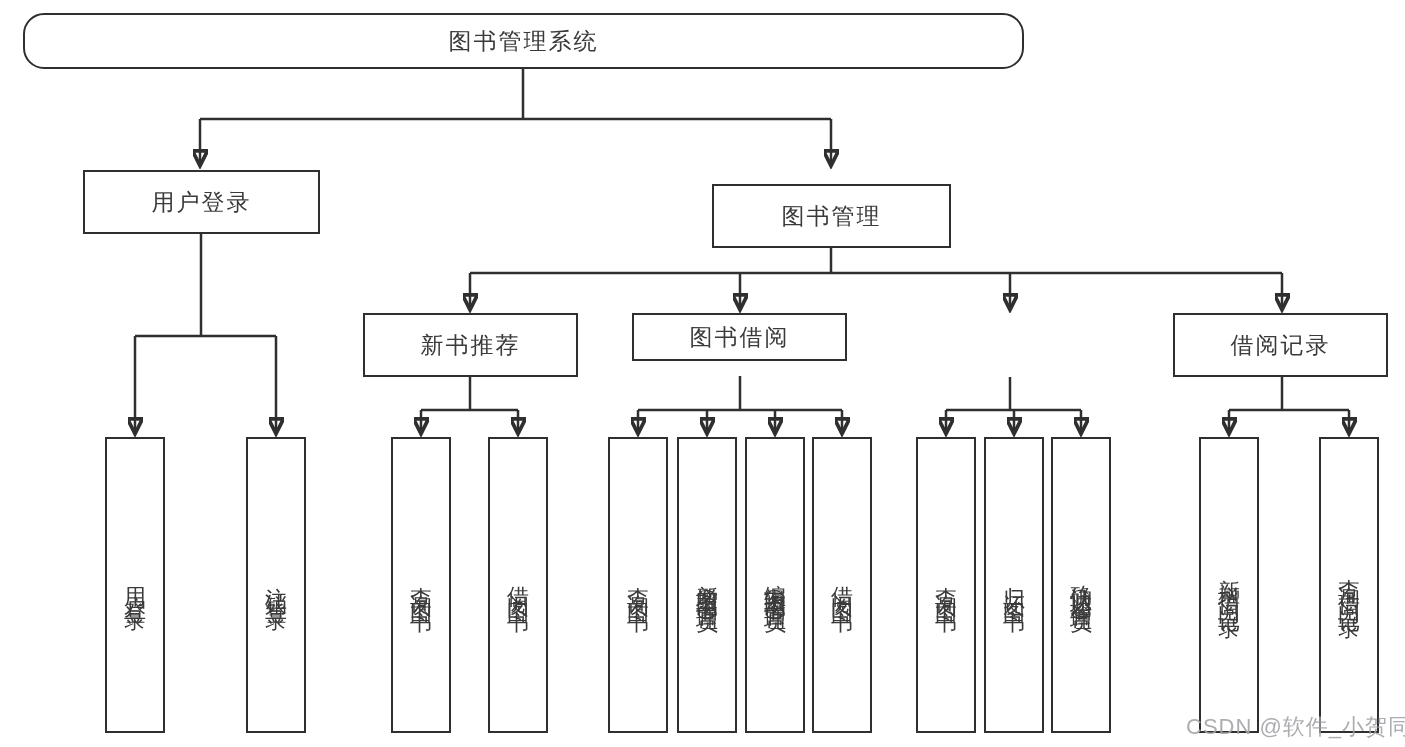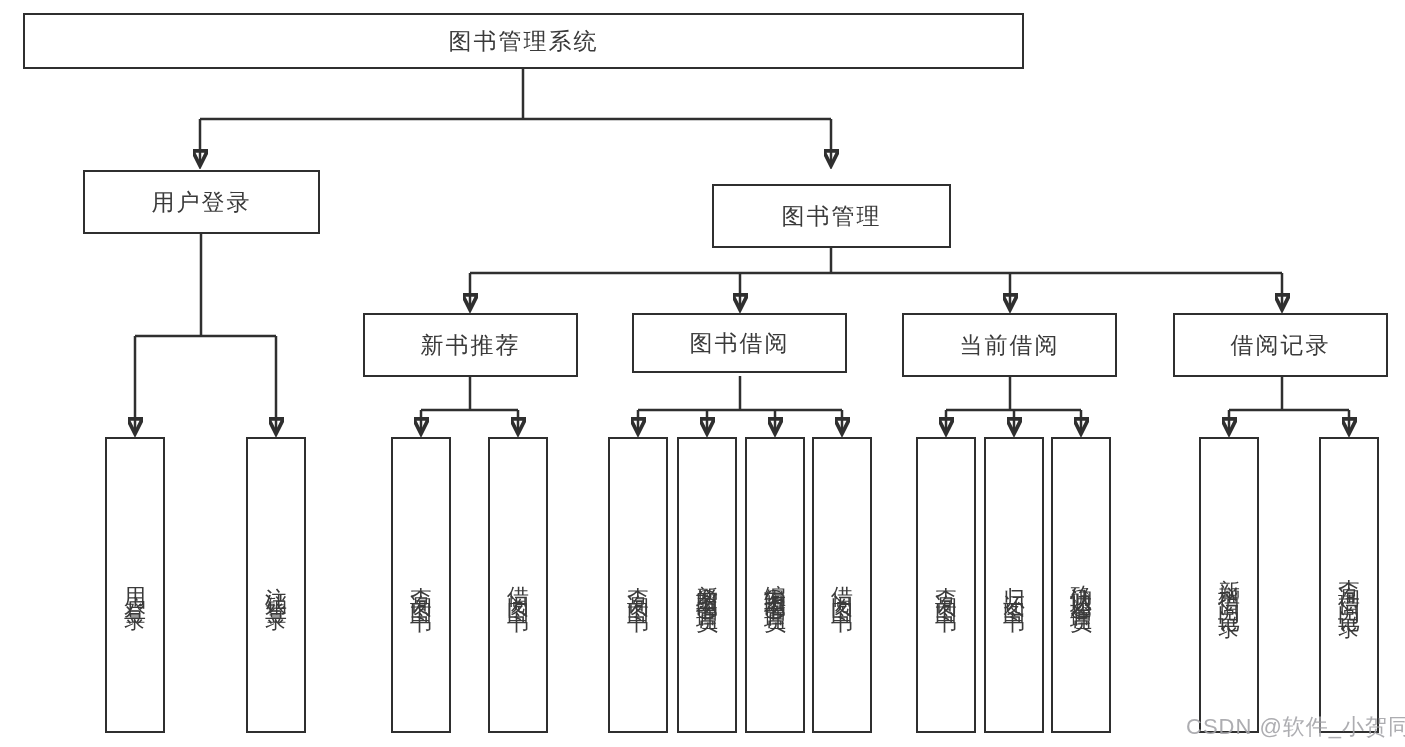--- a/index.html
+++ b/index.html
@@ -103,28 +103,27 @@
     <path d="M707 410 V433" marker-end="url(#arrow)"></path>
     <path d="M775 410 V433" marker-end="url(#arrow)"></path>
     <path d="M842 410 V433" marker-end="url(#arrow)"></path>
     <path d="M946 410 V433" marker-end="url(#arrow)"></path>
     <path d="M1014 410 V433" marker-end="url(#arrow)"></path>
     <path d="M1081 410 V433" marker-end="url(#arrow)"></path>
     <path d="M1229 410 V433" marker-end="url(#arrow)"></path>
     <path d="M1349 410 V433" marker-end="url(#arrow)"></path>
   </svg>
 
-  <div class="node" style="left:23px; top:13px; width:1001px; height:56px;">图书管理系统</div>
+  <div class="node" style="left:23px; top:13px; width:1001px; height:56px;border-radius:21px;">图书管理系统</div>
 
   <div class="node" style="left:83px; top:170px; width:237px; height:64px;">用户登录</div>
   <div class="node" style="left:712px; top:184px; width:239px; height:64px;">图书管理</div>
 
   <div class="node" style="left:363px; top:313px; width:215px; height:64px;">新书推荐</div>
-  <div class="node" style="left:632px; top:313px; width:215px; height:60px;">图书借阅</div>
-  <div class="node" style="left:902px; top:313px; width:215px; height:64px;">当前借阅</div>
+  <div class="node" style="left:632px; top:313px; width:215px; height:48px;">图书借阅</div>
   <div class="node" style="left:1173px; top:313px; width:215px; height:64px;">借阅记录</div>
 
   <div class="leaf" style="left:105px;">用户登录</div>
   <div class="leaf" style="left:246px;">注销登录</div>
 
   <div class="leaf" style="left:391px;">查询图书</div>
   <div class="leaf" style="left:488px;">借阅图书</div>
 
   <div class="leaf" style="left:608px;">查询图书</div>
   <div class="leaf" style="left:677px; letter-spacing:4px;">新增图书（管理员）</div>

